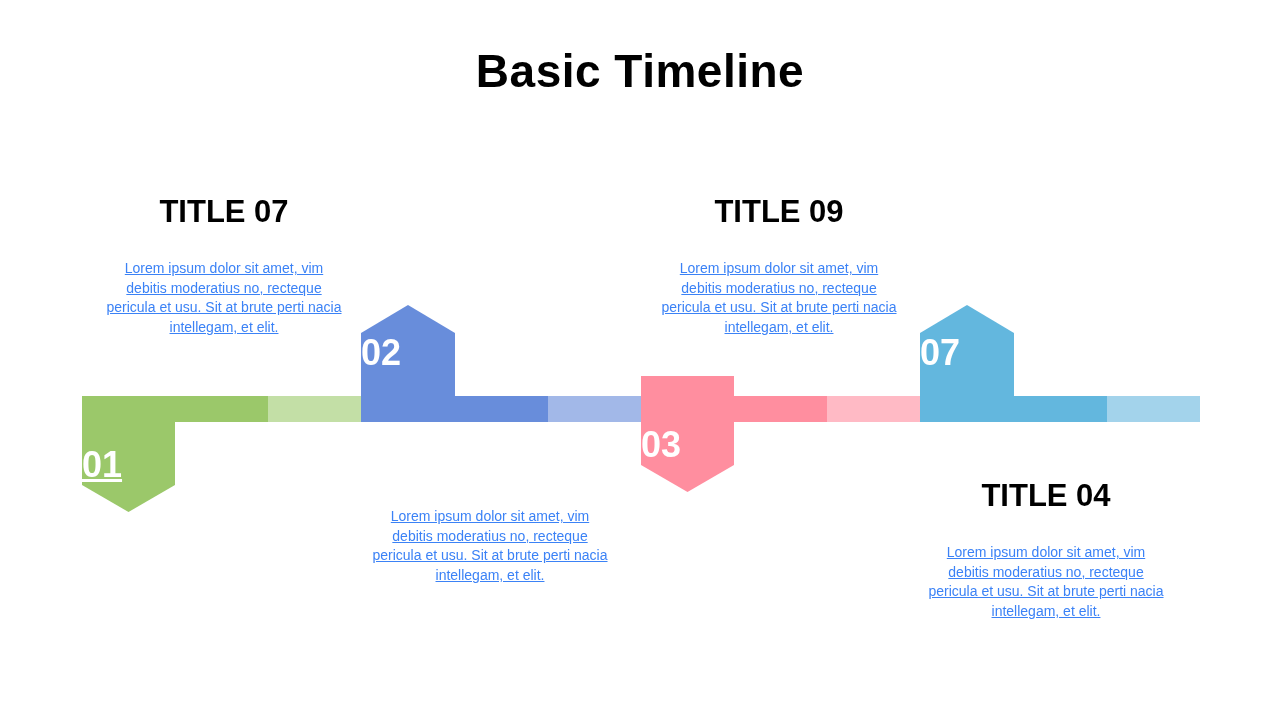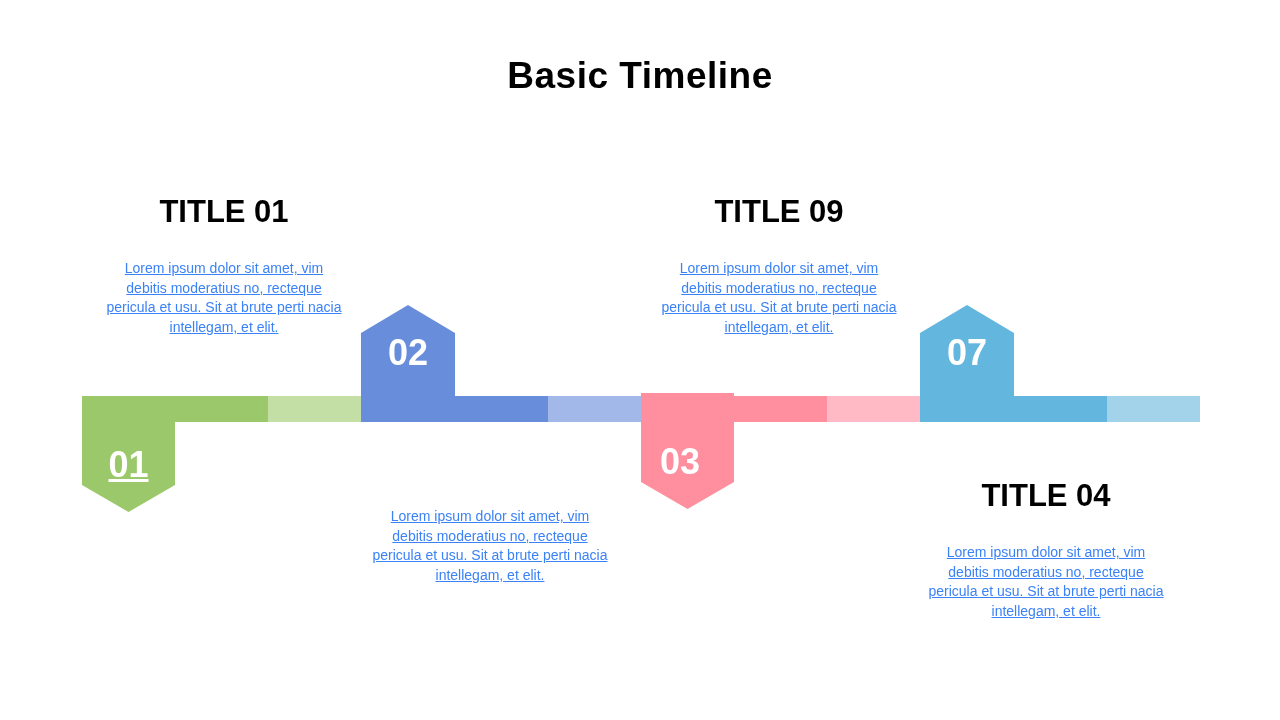--- a/index.html
+++ b/index.html
@@ -1,23 +1,23 @@
 <!DOCTYPE html>
 <html><head>
 <meta charset="utf-8">
 <style>
   html, body { margin: 0; padding: 0; background: #ffffff; }
   body { width: 1280px; height: 720px; position: relative; overflow: hidden;
          font-family: "Liberation Sans", "DejaVu Sans", sans-serif; }
   .page-title { position: absolute; left: 0; width: 1280px; top: 44px; text-align: center;
-                font-size: 37px; font-weight: bold; color: #000; letter-spacing: 0.5px; margin-top: 11px; }
+                font-size: 46px; font-weight: bold; color: #000; letter-spacing: 0.5px; }
   .seg { position: absolute; top: 396px; height: 26px; }
   .tab { position: absolute; }
   .tab svg { display: block; }
-  .tab-num { position: absolute; left: 0; width: 100%; text-align: center; color: #fff;
+  .tab-num { position: absolute; left: 0; width: 100%; color: #fff;
              font-weight: bold; font-size: 36px; }
   .block { position: absolute; width: 240px; text-align: center; }
   .block-title { font-size: 31px; font-weight: bold; color: #000; margin: 0; line-height: 36px; }
   .block-text { font-size: 14px; color: #3b82f6; line-height: 19.5px; margin-top: 29px; text-decoration: underline; }
 </style>
 </head>
 <body>
 
 <div class="page-title">Basic Timeline</div>
 
@@ -39,37 +39,37 @@
     <div class="tab-num" style="top:48px;text-decoration:underline;">01</div>
   </div>
 
   <div class="tab" style="left:361px;top:305px;width:94px;height:117px;">
     <svg width="94" height="117" viewBox="0 0 94 117">
       <polygon points="47,0 94,28 94,117 0,117 0,28" fill="#688DDB"></polygon>
     </svg>
     <div class="tab-num" style="top:27px;">02</div>
   </div>
 
-  <div class="tab" style="left:641px;top:393px;width:78px;height:116px;">
+  <div class="tab" style="left:641px;top:376px;width:78px;height:116px;">
     <svg width="93" height="116" viewBox="0 0 93 116">
       <polygon points="0,0 93,0 93,89 46.5,116 0,89" fill="#FF8E9F"></polygon>
     </svg>
     <div class="tab-num" style="top:48px;">03</div>
   </div>
 
   <div class="tab" style="left:920px;top:305px;width:94px;height:117px;">
     <svg width="94" height="117" viewBox="0 0 94 117">
       <polygon points="47,0 94,28 94,117 0,117 0,28" fill="#63B7DE"></polygon>
     </svg>
     <div class="tab-num" style="top:27px;">07</div>
   </div>
 </div>
 
 <div class="block" style="left:104px;top:194px;">
-  <div class="block-title">TITLE 01</div>
+  <div class="block-title">TITLE 07</div>
   <div class="block-text">Lorem ipsum dolor sit amet, vim debitis moderatius no, recteque pericula et usu. Sit at brute perti nacia intellegam, et elit.</div>
 </div>
 
 <div class="block" style="left:370px;top:478px;">
   <div class="block-text">Lorem ipsum dolor sit amet, vim debitis moderatius no, recteque pericula et usu. Sit at brute perti nacia intellegam, et elit.</div>
 </div>
 
 <div class="block" style="left:659px;top:194px;">
   <div class="block-title">TITLE 09</div>
   <div class="block-text">Lorem ipsum dolor sit amet, vim debitis moderatius no, recteque pericula et usu. Sit at brute perti nacia intellegam, et elit.</div>

